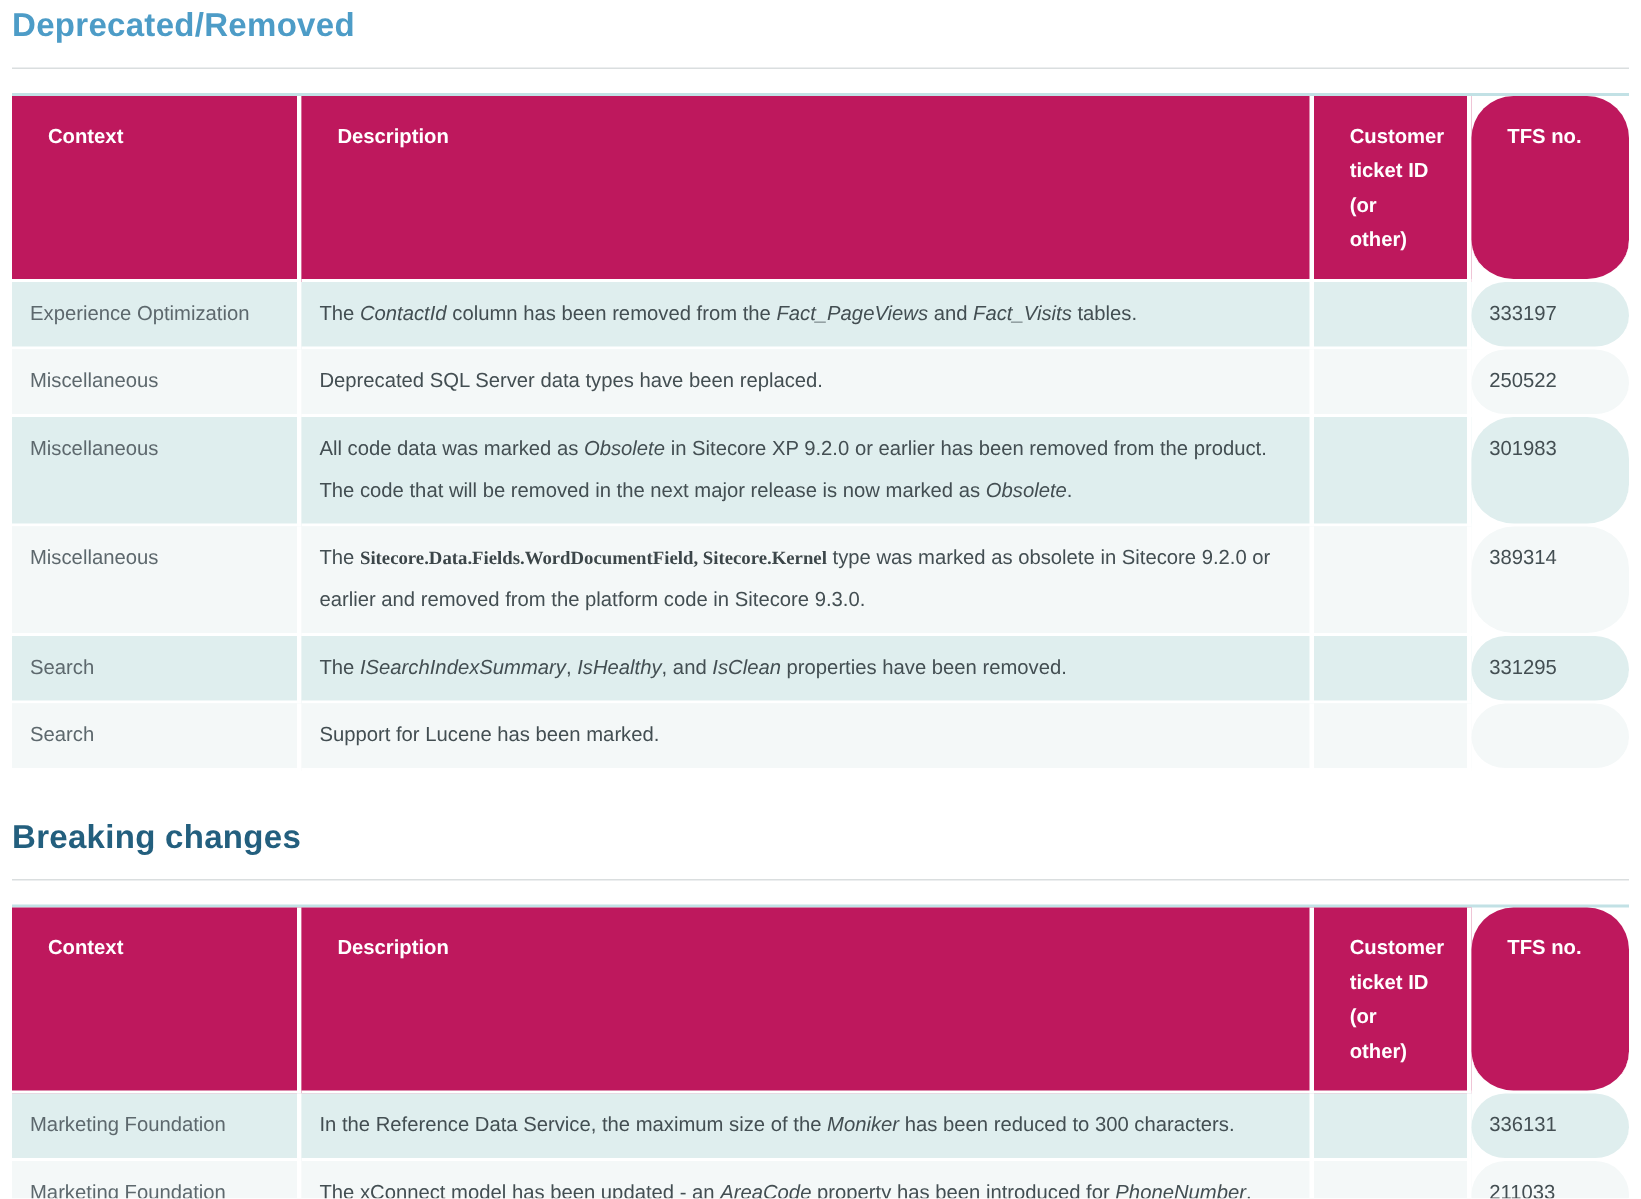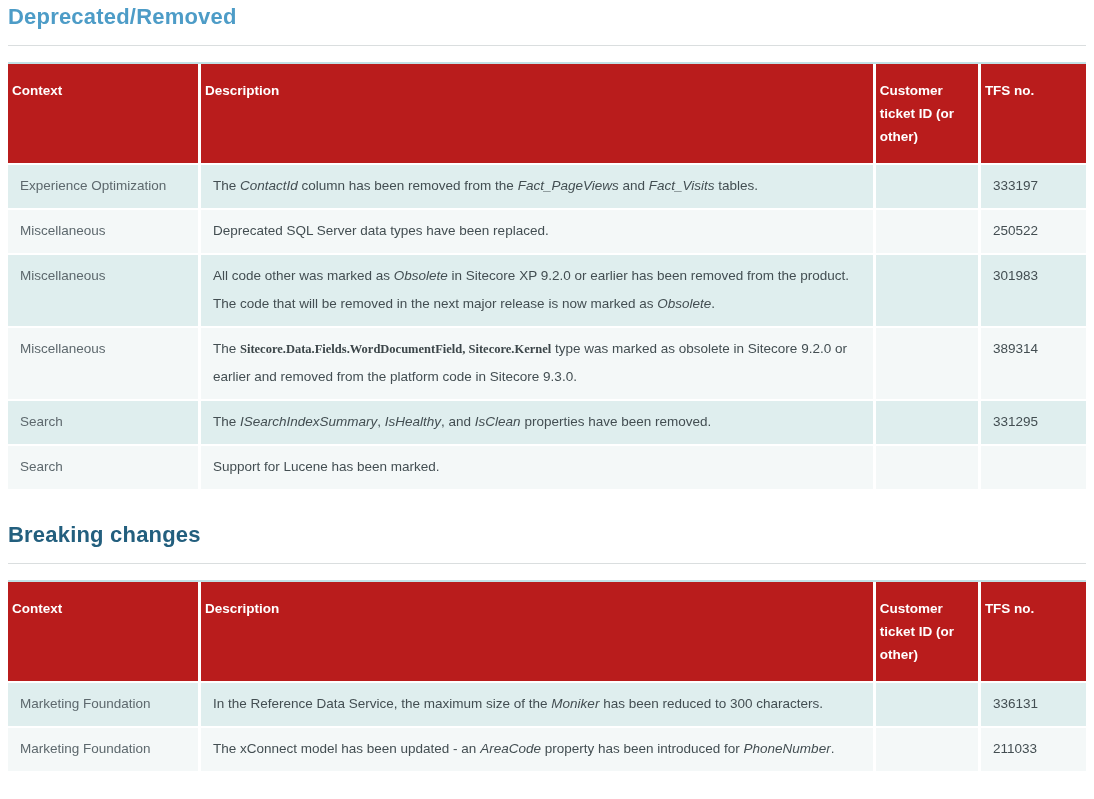--- a/index.html
+++ b/index.html
@@ -41,28 +41,28 @@
   col.col-desc    { width: 62.6%; }
   col.col-ticket  { width: 9.75%; }
   col.col-tfs     { width: 9.75%; }
   th, td {
     border-right: 3px solid #ffffff;
     border-bottom: 2px solid #ffffff;
     vertical-align: top;
     text-align: left;
     box-sizing: border-box;
   }
-  th:last-child, td:last-child { border-right: none; }
+  th:last-child, td:last-child { border-right: none; border-radius: 28px; }
   th {
-    background: #b91c1c;
+    background: #be185d;
     color: #ffffff;
     font-weight: 600;
     font-size: 13.5px;
     line-height: 23px;
-    padding: 15px 4px;
+    padding: 15px 24px;
     height: 99px;
   }
   td {
     font-size: 13.5px;
     line-height: 28px;
     padding: 7px 4px 8px 12px;
   }
   tr.odd  td { background: #dfeeee; }
   tr.even td { background: #f4f8f8; }
   td.cell-context { color: #5d686d; }
@@ -107,21 +107,21 @@
             <td class="cell-tfs">333197</td>
           </tr>
           <tr class="even">
             <td class="cell-context">Miscellaneous</td>
             <td class="cell-desc"><span>Deprecated SQL Server data types have been replaced.</span></td>
             <td class="cell-ticket"></td>
             <td class="cell-tfs">250522</td>
           </tr>
           <tr class="odd">
             <td class="cell-context">Miscellaneous</td>
-            <td class="cell-desc"><span>All code other was marked as </span><i>Obsolete</i><span> in Sitecore XP 9.2.0 or earlier has been removed from the product. The code that will be removed in the next major release is now marked as </span><i>Obsolete</i><span>.</span></td>
+            <td class="cell-desc"><span>All code data was marked as </span><i>Obsolete</i><span> in Sitecore XP 9.2.0 or earlier has been removed from the product. The code that will be removed in the next major release is now marked as </span><i>Obsolete</i><span>.</span></td>
             <td class="cell-ticket"></td>
             <td class="cell-tfs">301983</td>
           </tr>
           <tr class="even">
             <td class="cell-context">Miscellaneous</td>
             <td class="cell-desc"><span>The </span><code>Sitecore.Data.Fields.WordDocumentField, Sitecore.Kernel</code><span> type was marked as obsolete in Sitecore 9.2.0 or earlier and removed from the platform code in Sitecore 9.3.0.</span></td>
             <td class="cell-ticket"></td>
             <td class="cell-tfs">389314</td>
           </tr>
           <tr class="odd">

